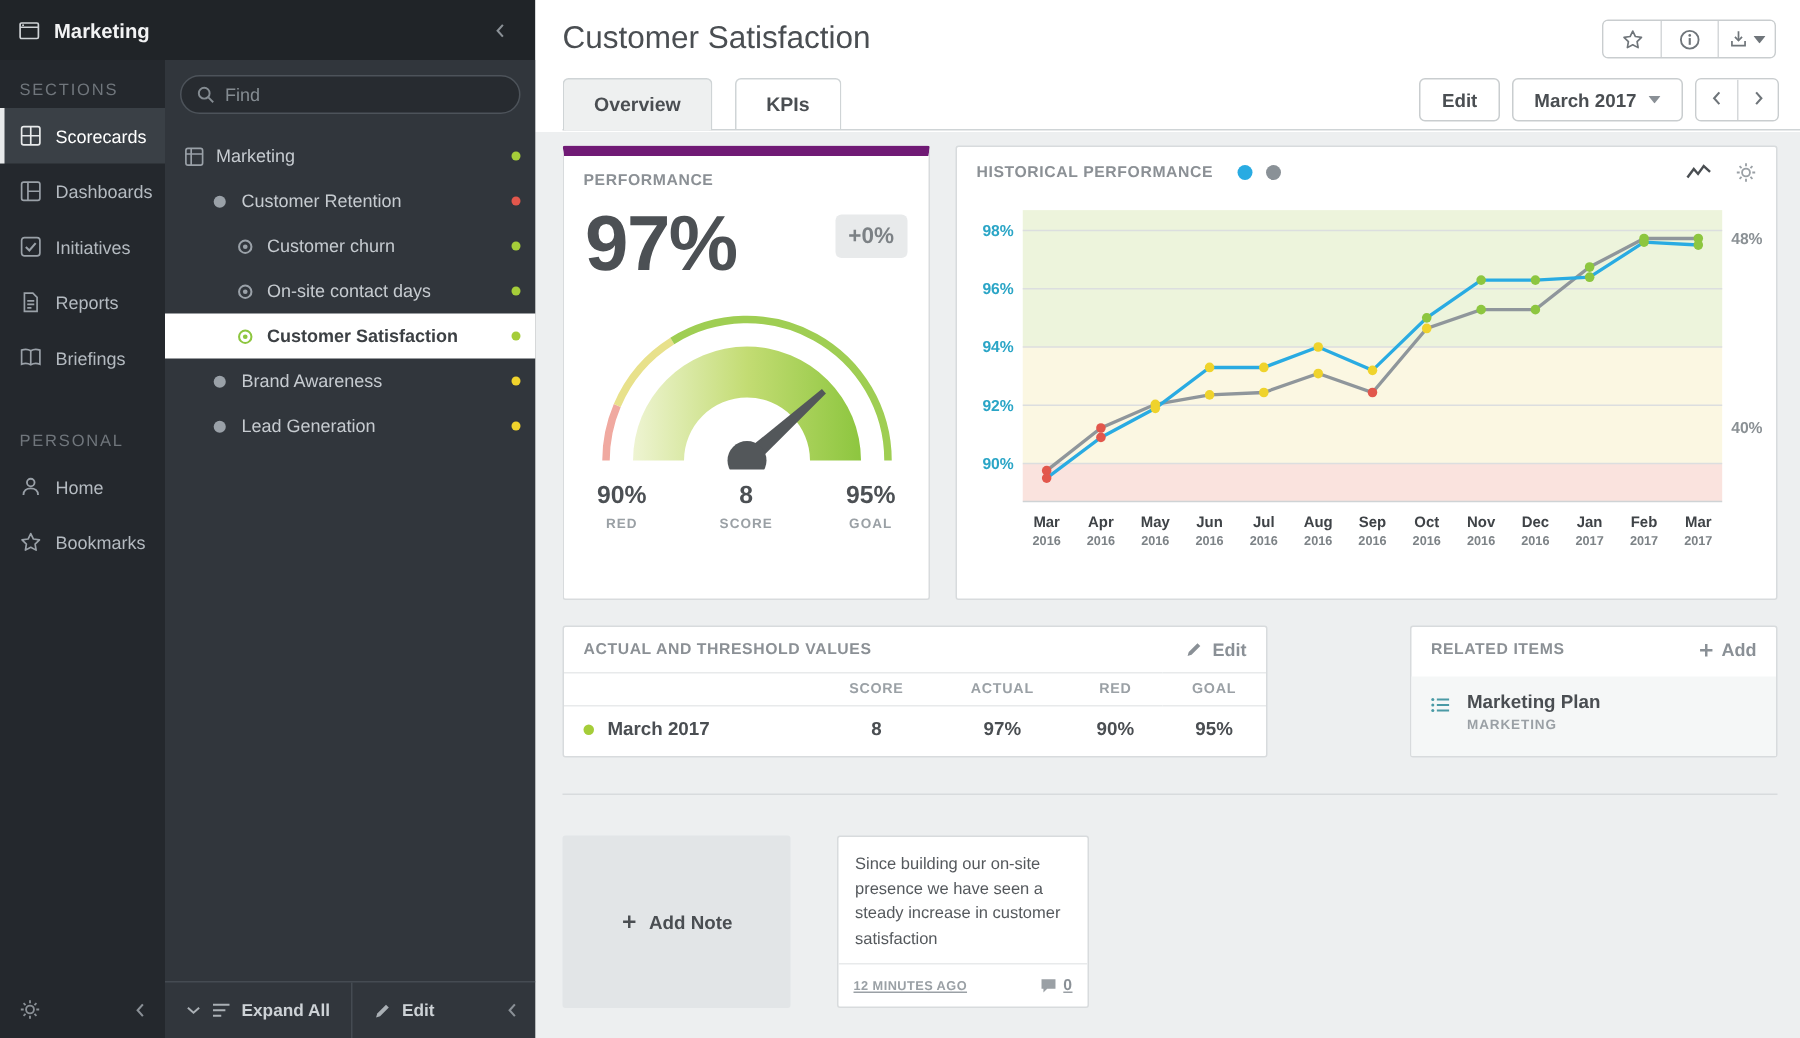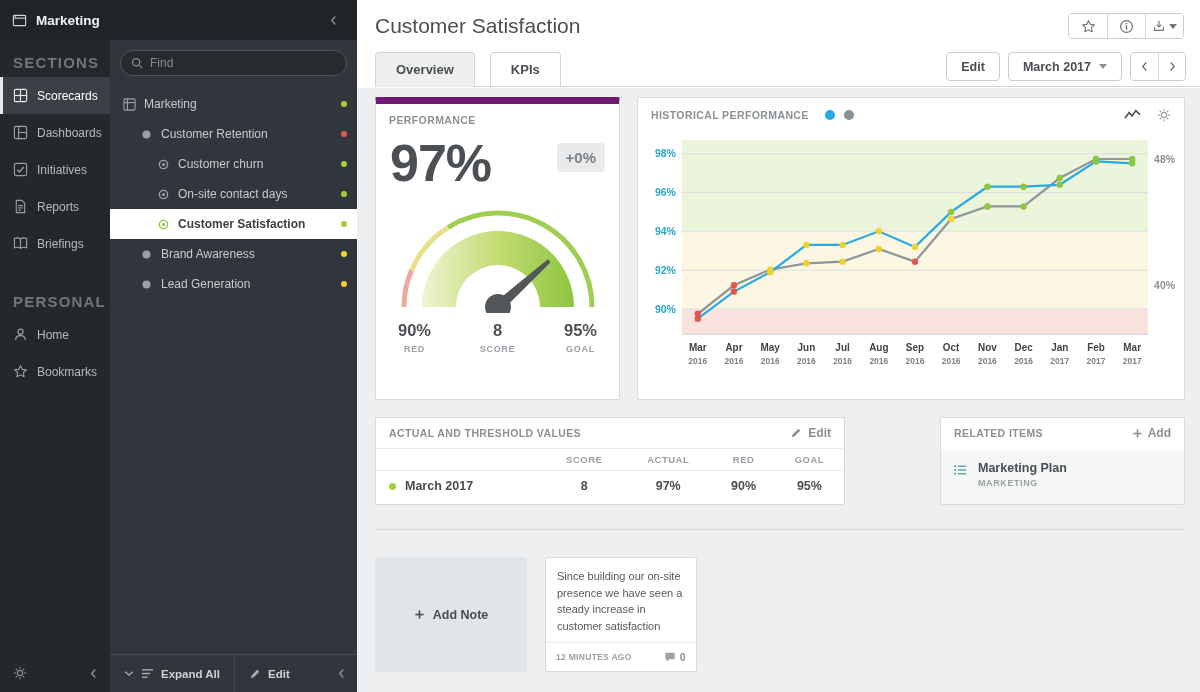--- a/index.html
+++ b/index.html
@@ -9,21 +9,21 @@
 
   
   .sidebar { width:357px; flex-shrink:0; background:#31363c; display:flex; flex-direction:column; }
   .sb-header { height:40px; background:#202428; display:flex; align-items:center; padding:0 12px; flex-shrink:0; }
   .sb-header .icon { color:#cfd3d6; margin-right:9px; display:flex; }
   .sb-title { font-size:13.5px; font-weight:bold; color:#f2f3f4; flex:1; }
   .sb-collapse { color:#8a9096; padding:4px 8px; cursor:pointer; display:flex; }
   .sb-body { flex:1; display:flex; min-height:0; }
 
   .rail { width:110px; background:#24282d; position:relative; padding-top:4px; flex-shrink:0; }
-  .rail-label { font-size:15px; font-weight:bold; letter-spacing:1.2px; color:#70767c; padding:10px 0 6px 13px; }
+  .rail-label { font-size:11px; font-weight:normal; letter-spacing:1.2px; color:#70767c; padding:10px 0 6px 13px; }
   .rail-item { height:37px; display:flex; align-items:center; gap:9px; padding-left:13px; color:#b4bac0; font-size:12px; cursor:pointer; }
   .rail-item .icon { color:#9aa1a8; display:flex; flex-shrink:0; }
   .rail-item.active { background:#3a4046; color:#fff; border-left:3px solid #e8eaeb; padding-left:10px; }
   .rail-item.active .icon { color:#e8eaeb; }
   .rail-footer { position:absolute; bottom:0; left:0; right:0; height:38px; display:flex; align-items:center; justify-content:space-between; padding:0 13px; color:#8a9096; }
   .rail-footer .icon { display:flex; cursor:pointer; }
 
   .tree { flex:1; background:#31363c; position:relative; padding-top:8px; min-width:0; }
   .tree-search { margin:2px 10px 13px; height:26px; background:#272b30; border:1px solid #4d535a; border-radius:13px; display:flex; align-items:center; padding:0 10px; gap:7px; color:#858c92; }
   .tree-search .icon { display:flex; flex-shrink:0; }
@@ -106,23 +106,23 @@
   .related-body { position:absolute; top:33px; left:0; right:0; bottom:0; background:#f5f7f7; display:flex; padding:10px 13px; gap:11px; }
   .related-body .icon { display:flex; color:#4a9aa5; margin-top:3px; }
   .ri-title { font-size:12.5px; font-weight:bold; color:#4a4e52; }
   .ri-sub { font-size:9px; font-weight:bold; color:#9aa0a5; letter-spacing:.6px; margin-top:3px; }
 
   .divider { position:absolute; left:18px; right:15px; top:441px; border-top:1px solid #d8dbdd; }
 
   #addnote-card { position:absolute; left:18px; top:469px; width:152px; height:115px; background:#e2e5e7; display:flex; align-items:center; justify-content:center; gap:8px; color:#4a4e52; font-weight:bold; font-size:12.5px; cursor:pointer; border-radius:2px; }
   #addnote-card .icon { display:flex; color:#4a4e52; }
 
-  #note-card { left:188px; top:469px; width:152px; height:115px; }
+  #note-card { left:201px; top:469px; width:168px; height:115px; }
   .note-text { padding:10px 11px; font-size:11px; color:#55595d; line-height:1.5; }
-  .note-footer { position:absolute; bottom:0; left:0; right:0; height:26px; border-top:1px solid #e8eaeb; display:flex; align-items:center; padding:14px 10px; font-size:8.5px; font-weight:bold; color:#9aa0a5; letter-spacing:.3px; }
+  .note-footer { position:absolute; bottom:0; left:0; right:0; height:26px; border-top:1px solid #e8eaeb; display:flex; align-items:center; padding:14px 10px; font-size:8.5px; font-weight:bold; color:#9aa0a5; letter-spacing:.3px;text-decoration:underline; }
   .note-comments { margin-left:auto; display:flex; gap:4px; align-items:center; color:#8a9096; font-size:10.5px; font-weight:bold; }
   .note-comments .icon { display:flex; color:#9aa0a5; }
 </style>
 </head>
 <body>
 
 <div class="app">
 
   <aside class="sidebar">
     <div class="sb-header">

